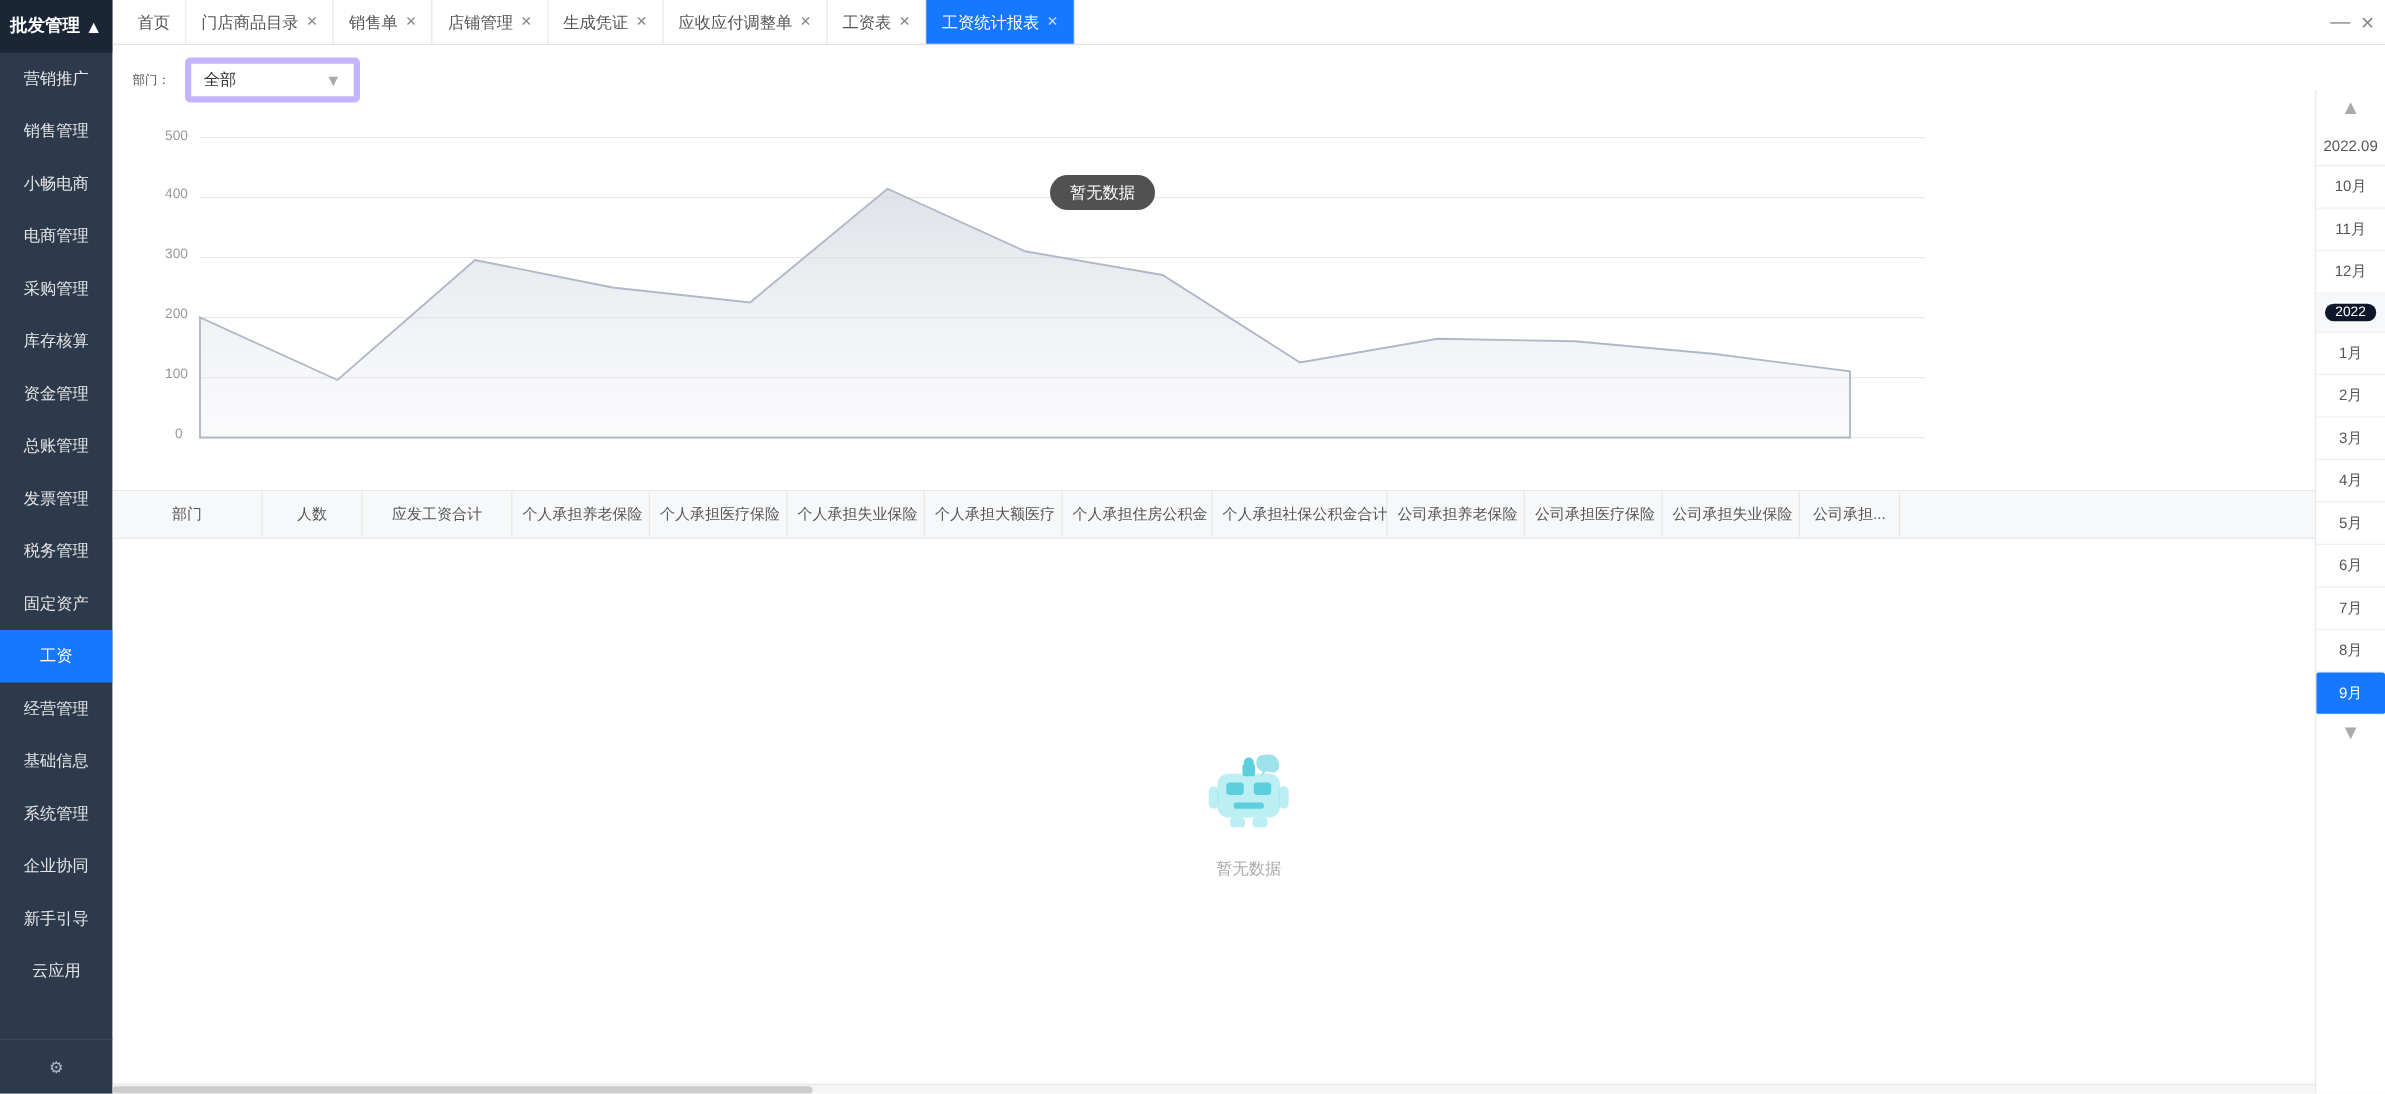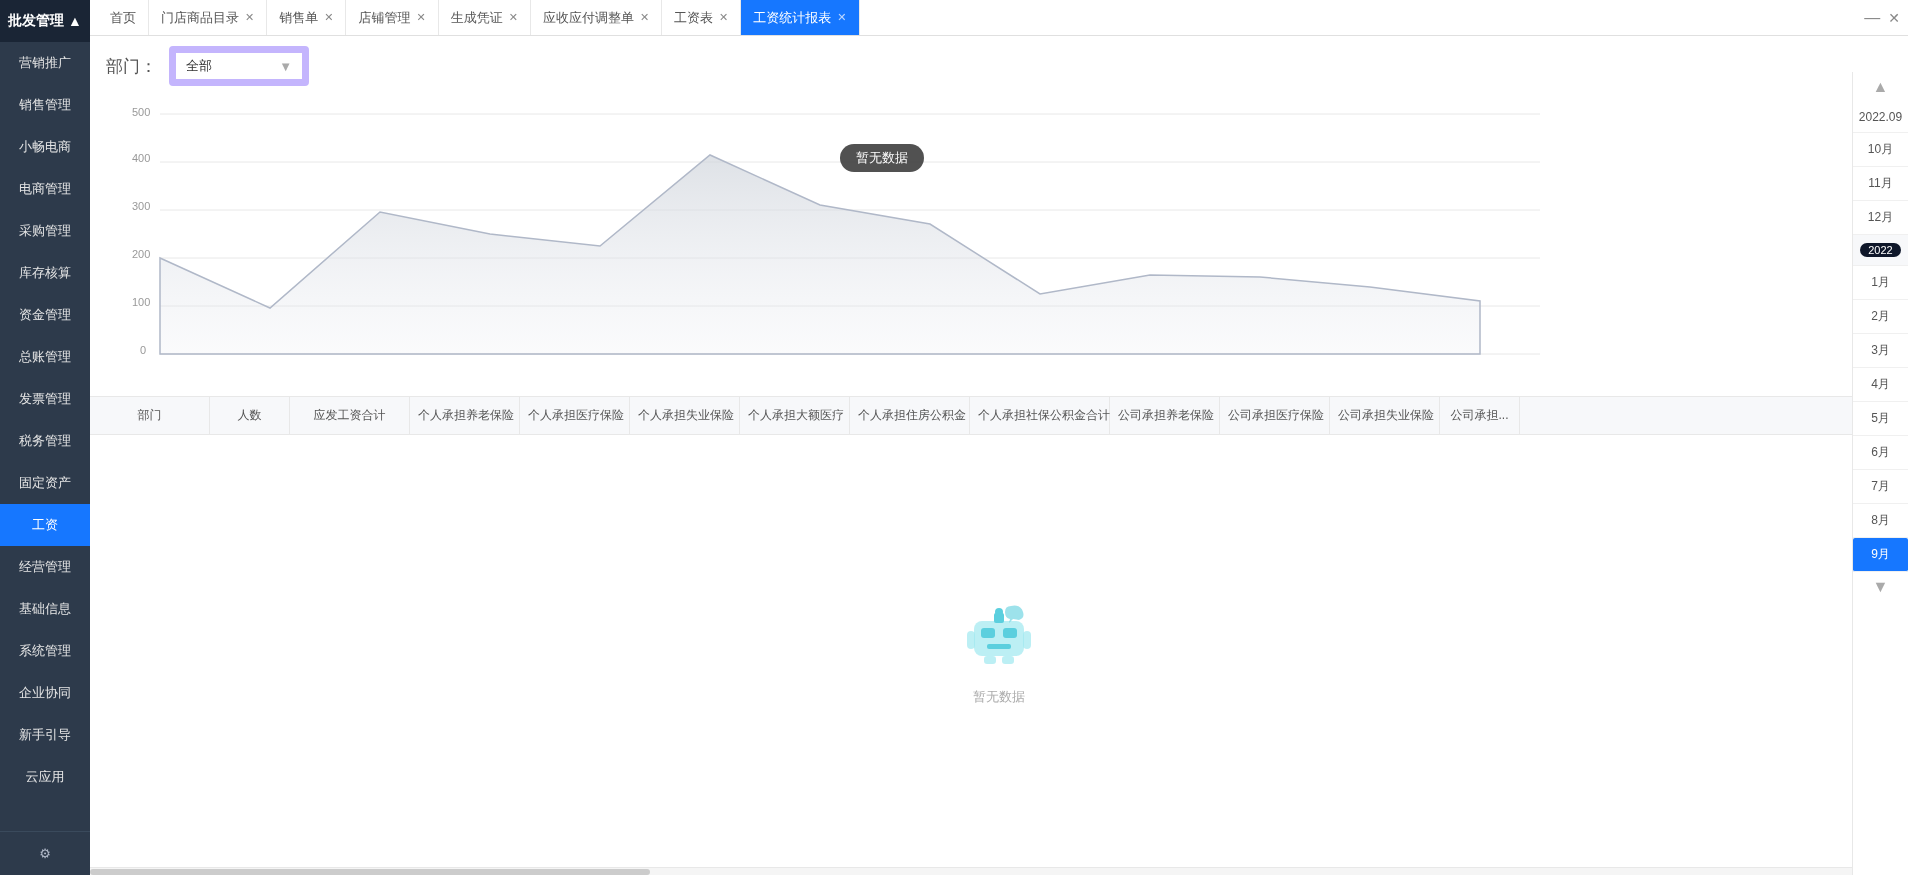--- a/index.html
+++ b/index.html
@@ -125,25 +125,25 @@
       gap: 12px;
     }
     .toolbar-btn {
       display: flex;
       align-items: center;
       gap: 4px;
       color: #666;
       cursor: pointer;
       font-size: 13px;
     }
-    .dept-label { color: #555; font-size: 17px; }
+    .dept-label { color: #555; font-size: 10px; }
     .dept-select {
       display: flex;
       align-items: center;
-      border: 7px solid #c4b5fd;
+      border: 5px solid #c4b5fd;
       border-radius: 4px;
       padding: 4px 10px;
       min-width: 140px;
       cursor: pointer;
       background: #fff;
       color: #333;
       font-size: 13px;
       gap: 8px;
     }
     .dept-select .arrow { margin-left: auto; color: #aaa; }

